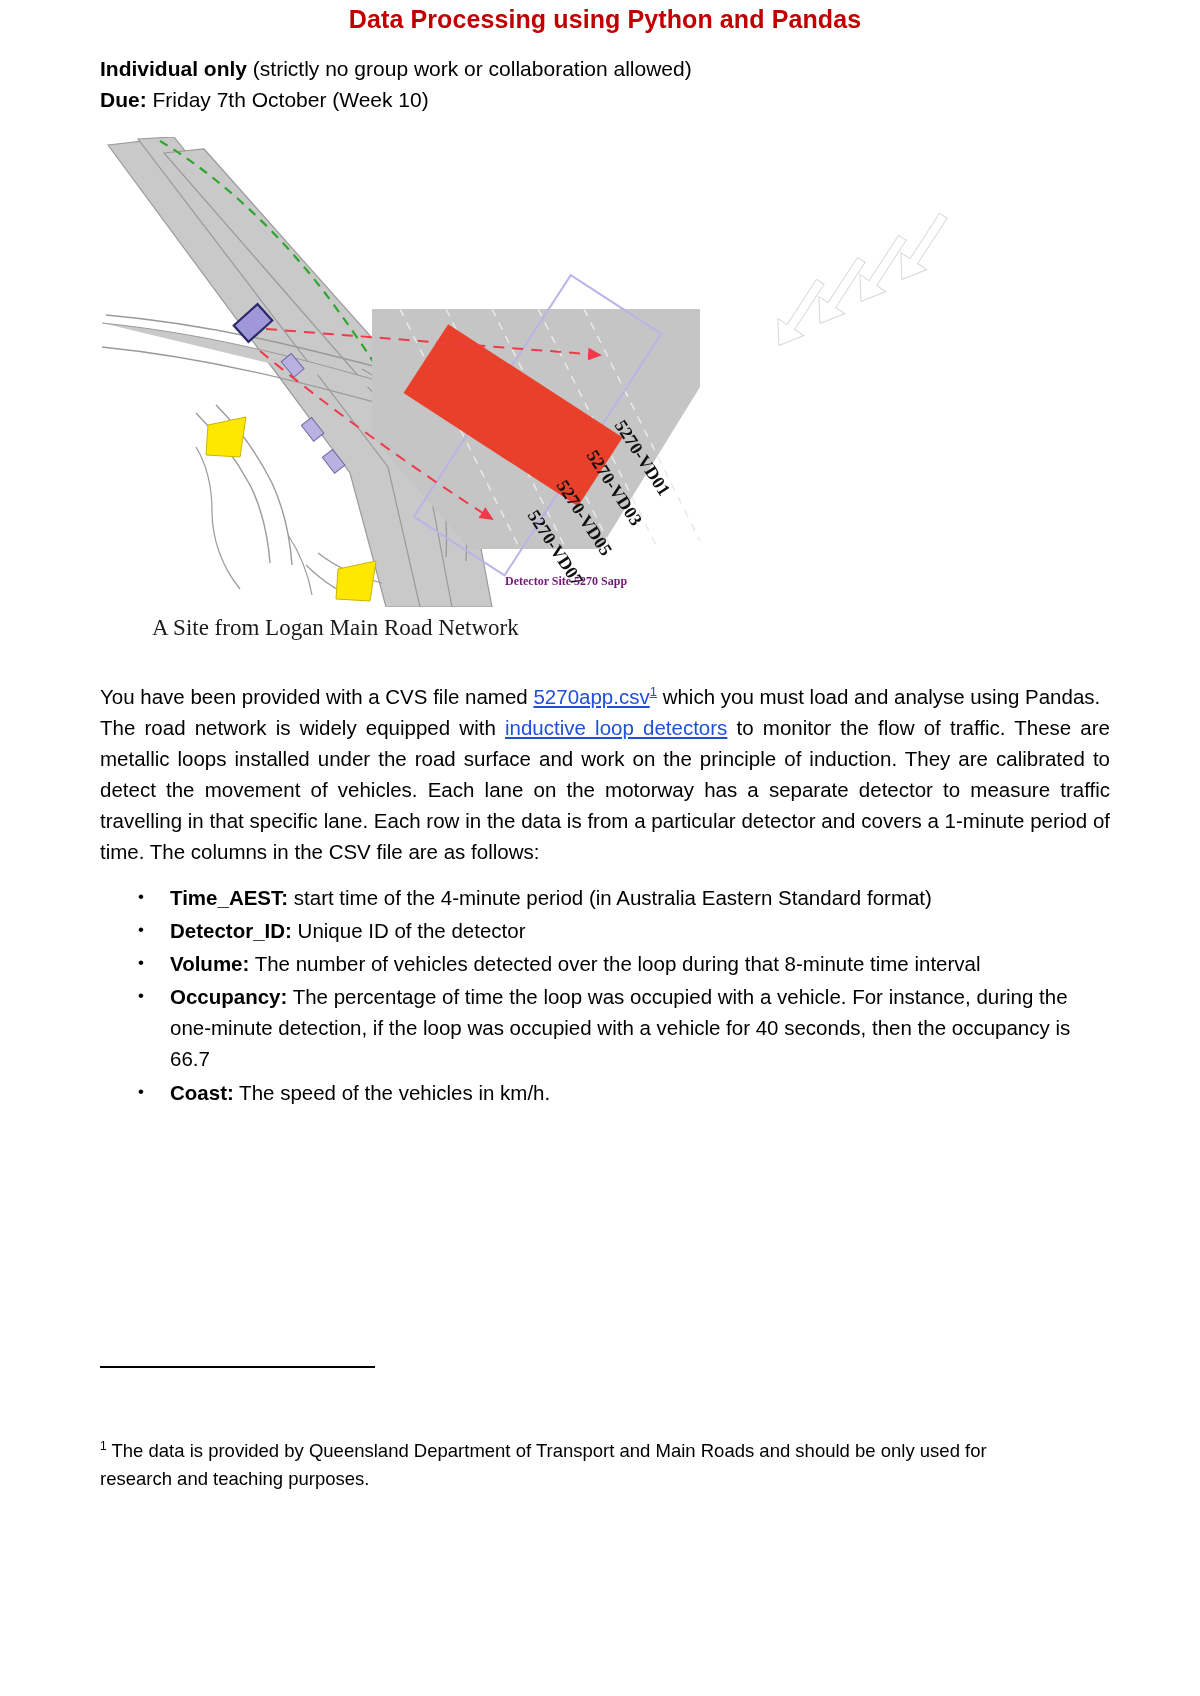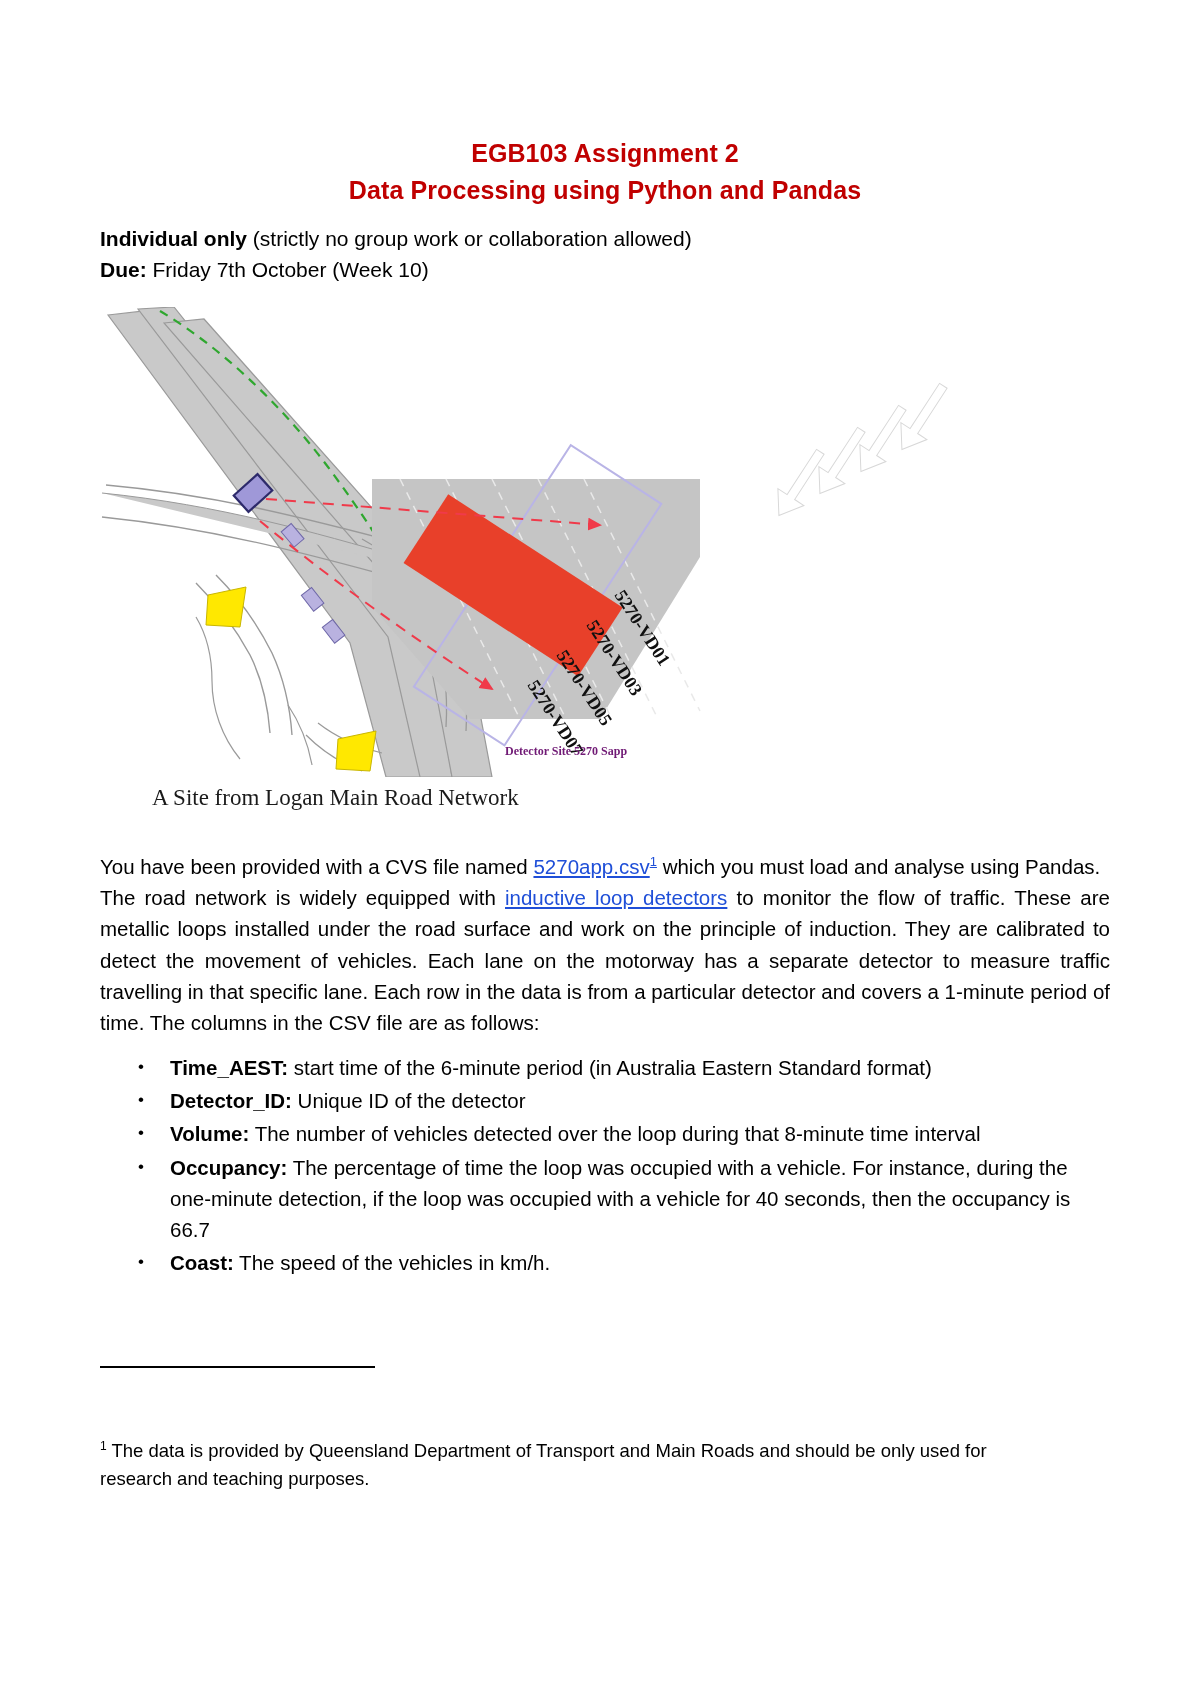--- a/index.html
+++ b/index.html
@@ -110,21 +110,20 @@
     line-height:1.5;
     text-align:left;
   }
   .footnote sup { font-size:12px; vertical-align:super; }
 </style>
 </head>
 <body>
 
 <div class="page">
 
-  <div class="doc-title title1">EGB103 Assignment 2</div>
   <div class="doc-title title2">Data Processing using Python and Pandas</div>
 
   <div class="meta">
     <div><b>Individual only</b><span> (strictly no group work or collaboration allowed)</span></div>
     <div><b>Due:</b><span> Friday 7th October (Week 10)</span></div>
   </div>
 
 
   <div class="figure">
 
@@ -230,21 +229,21 @@
   <p class="body" style="margin-top:14px;">
     <span>You have been provided with a CVS file named </span><a class="lnk" href="#">5270app.csv</a><sup class="fn">1</sup><span> which you must load and analyse using Pandas.</span>
   </p>
 
   <p class="body para">
     <span>The road network is widely equipped with </span><a class="lnk" href="#">inductive loop detectors</a><span> to monitor the flow of traffic. These are metallic loops installed under the road surface and work on the principle of induction. They are calibrated to detect the movement of vehicles. Each lane on the motorway has a separate detector to measure traffic travelling in that specific lane. Each row in the data is from a particular detector and covers a 1-minute period of time.  The columns in the CSV file are as follows:</span>
   </p>
 
   <ul class="cols">
     <li>
-      <span class="bullet">•</span><b>Time_AEST:</b><span> start time of the 6-minute period (in Australia Eastern Standard format)</span>
+      <span class="bullet">•</span><b>Time_AEST:</b><span> start time of the 4-minute period (in Australia Eastern Standard format)</span>
     </li>
     <li>
       <span class="bullet">•</span><b>Detector_ID:</b><span> Unique ID of the detector</span>
     </li>
     <li>
       <span class="bullet">•</span><b>Volume:</b><span> The number of vehicles detected over the loop during that 8-minute time interval</span>
     </li>
     <li>
       <span class="bullet">•</span><b>Occupancy:</b><span> The percentage of time the loop was occupied with a vehicle. For instance, during the one-minute detection, if the loop was occupied with a vehicle for 40 seconds, then the occupancy is 66.7</span>
     </li>

